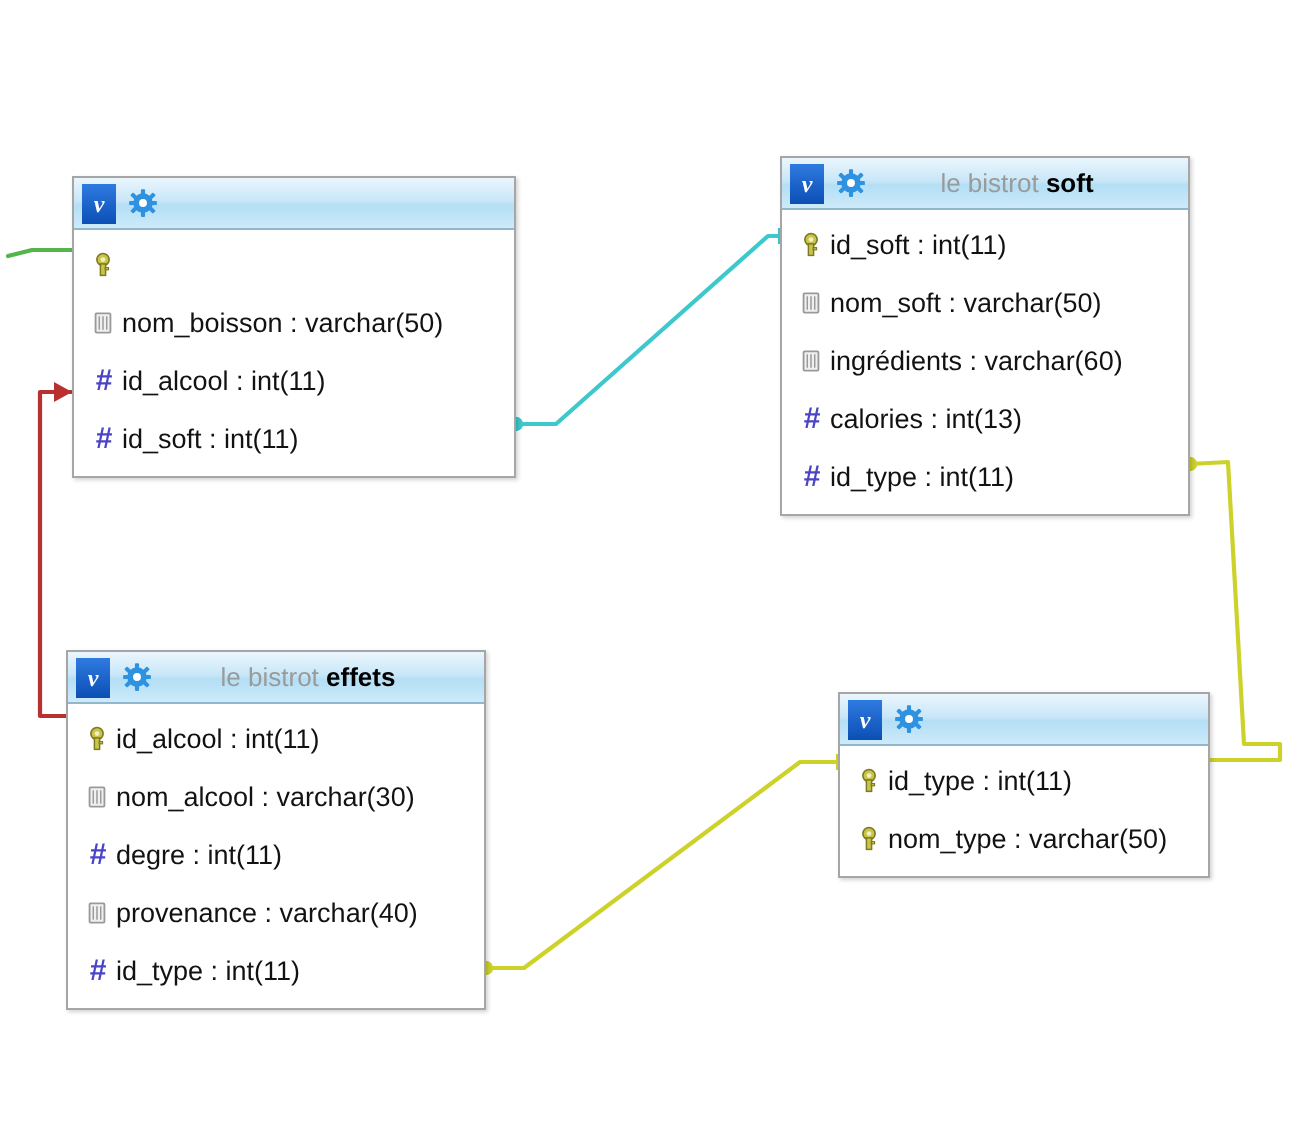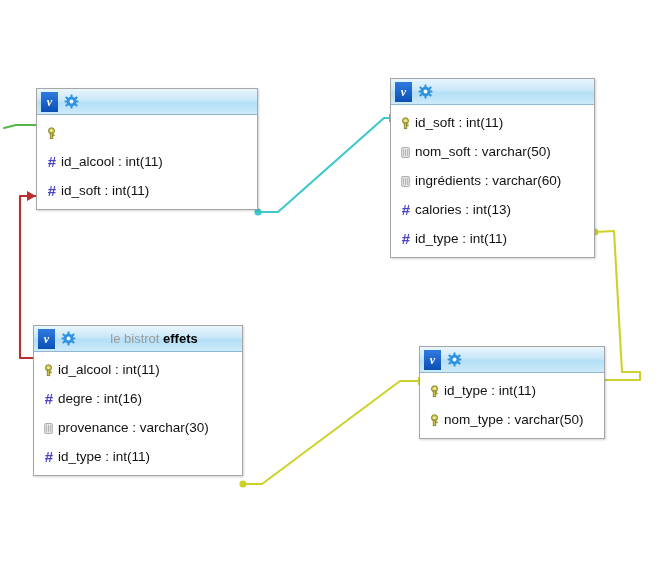--- a/index.html
+++ b/index.html
@@ -171,20 +171,29 @@
     <div class="tbl-body">
           <div class="field-row">
             <span class="f-icon"><svg viewBox="0 0 14 14" width="13" height="13">
                 <ellipse cx="7" cy="4.1" rx="3.3" ry="3.3" fill="#c9c44a" stroke="#7d7a20" stroke-width="0.9"></ellipse>
                 <ellipse cx="7" cy="4.1" rx="1.3" ry="1.3" fill="#f2f0c0"></ellipse>
                 <rect x="5.6" y="6.4" width="2.8" height="6.2" fill="#c9c44a" stroke="#7d7a20" stroke-width="0.8"></rect>
                 <rect x="8.2" y="8.4" width="1.8" height="1.2" fill="#c9c44a" stroke="#7d7a20" stroke-width="0.6"></rect>
               </svg></span>
           </div>
           <div class="field-row">
+            <span class="f-icon"><svg viewBox="0 0 14 14" width="13" height="13">
+                <rect x="3" y="1.8" width="8" height="10.4" rx="0.6" fill="#f0f0f0" stroke="#9a9a9a" stroke-width="1"></rect>
+                <line x1="5.0" y1="3.4" x2="5.0" y2="10.6" stroke="#9a9a9a" stroke-width="0.8"></line>
+                <line x1="7.0" y1="3.4" x2="7.0" y2="10.6" stroke="#9a9a9a" stroke-width="0.8"></line>
+                <line x1="9.0" y1="3.4" x2="9.0" y2="10.6" stroke="#9a9a9a" stroke-width="0.8"></line>
+              </svg></span>
+            <span class="f-text">nom_boisson : varchar(50)</span>
+          </div>
+          <div class="field-row">
             <span class="hash">#</span>
             <span class="f-text">id_alcool : int(11)</span>
           </div>
           <div class="field-row">
             <span class="hash">#</span>
             <span class="f-text">id_soft : int(11)</span>
           </div>
         </div>
   </div>
 
@@ -200,20 +209,24 @@
             <rect x="0.6" y="6.9" width="3.2" height="2.2" rx="0.5"></rect>
             <rect x="12.2" y="6.9" width="3.2" height="2.2" rx="0.5"></rect>
             <rect x="2.0" y="2.6" width="2.2" height="3.2" rx="0.5" transform="rotate(-45 3.1 4.2)"></rect>
             <rect x="11.8" y="10.2" width="2.2" height="3.2" rx="0.5" transform="rotate(-45 12.9 11.8)"></rect>
             <rect x="11.8" y="2.6" width="2.2" height="3.2" rx="0.5" transform="rotate(45 12.9 4.2)"></rect>
             <rect x="2.0" y="10.2" width="2.2" height="3.2" rx="0.5" transform="rotate(45 3.1 11.8)"></rect>
           </g>
           <circle cx="8" cy="8" r="2.1" fill="#ffffff"></circle>
         </svg>
       </span>
+      <div class="hdr-title">
+        <span class="schema">le bistrot </span>
+        <span class="tname">soft</span>
+      </div>
     </div>
     <div class="tbl-body">
           <div class="field-row">
             <span class="f-icon"><svg viewBox="0 0 14 14" width="13" height="13">
                 <ellipse cx="7" cy="4.1" rx="3.3" ry="3.3" fill="#c9c44a" stroke="#7d7a20" stroke-width="0.9"></ellipse>
                 <ellipse cx="7" cy="4.1" rx="1.3" ry="1.3" fill="#f2f0c0"></ellipse>
                 <rect x="5.6" y="6.4" width="2.8" height="6.2" fill="#c9c44a" stroke="#7d7a20" stroke-width="0.8"></rect>
                 <rect x="8.2" y="8.4" width="1.8" height="1.2" fill="#c9c44a" stroke="#7d7a20" stroke-width="0.6"></rect>
               </svg></span>
             <span class="f-text">id_soft : int(11)</span>
@@ -275,31 +288,40 @@
           <div class="field-row">
             <span class="f-icon"><svg viewBox="0 0 14 14" width="13" height="13">
                 <ellipse cx="7" cy="4.1" rx="3.3" ry="3.3" fill="#c9c44a" stroke="#7d7a20" stroke-width="0.9"></ellipse>
                 <ellipse cx="7" cy="4.1" rx="1.3" ry="1.3" fill="#f2f0c0"></ellipse>
                 <rect x="5.6" y="6.4" width="2.8" height="6.2" fill="#c9c44a" stroke="#7d7a20" stroke-width="0.8"></rect>
                 <rect x="8.2" y="8.4" width="1.8" height="1.2" fill="#c9c44a" stroke="#7d7a20" stroke-width="0.6"></rect>
               </svg></span>
             <span class="f-text">id_alcool : int(11)</span>
           </div>
           <div class="field-row">
-            <span class="hash">#</span>
-            <span class="f-text">degre : int(16)</span>
-          </div>
-          <div class="field-row">
-            <span class="f-icon"><svg viewBox="0 0 14 14" width="13" height="13">
-                <rect x="3" y="1.8" width="8" height="10.4" rx="0.6" fill="#f0f0f0" stroke="#9a9a9a" stroke-width="1"></rect>
-                <line x1="5.0" y1="3.4" x2="5.0" y2="10.6" stroke="#9a9a9a" stroke-width="0.8"></line>
-                <line x1="7.0" y1="3.4" x2="7.0" y2="10.6" stroke="#9a9a9a" stroke-width="0.8"></line>
-                <line x1="9.0" y1="3.4" x2="9.0" y2="10.6" stroke="#9a9a9a" stroke-width="0.8"></line>
-              </svg></span>
-            <span class="f-text">provenance : varchar(30)</span>
+            <span class="f-icon"><svg viewBox="0 0 14 14" width="13" height="13">
+                <rect x="3" y="1.8" width="8" height="10.4" rx="0.6" fill="#f0f0f0" stroke="#9a9a9a" stroke-width="1"></rect>
+                <line x1="5.0" y1="3.4" x2="5.0" y2="10.6" stroke="#9a9a9a" stroke-width="0.8"></line>
+                <line x1="7.0" y1="3.4" x2="7.0" y2="10.6" stroke="#9a9a9a" stroke-width="0.8"></line>
+                <line x1="9.0" y1="3.4" x2="9.0" y2="10.6" stroke="#9a9a9a" stroke-width="0.8"></line>
+              </svg></span>
+            <span class="f-text">nom_alcool : varchar(30)</span>
+          </div>
+          <div class="field-row">
+            <span class="hash">#</span>
+            <span class="f-text">degre : int(11)</span>
+          </div>
+          <div class="field-row">
+            <span class="f-icon"><svg viewBox="0 0 14 14" width="13" height="13">
+                <rect x="3" y="1.8" width="8" height="10.4" rx="0.6" fill="#f0f0f0" stroke="#9a9a9a" stroke-width="1"></rect>
+                <line x1="5.0" y1="3.4" x2="5.0" y2="10.6" stroke="#9a9a9a" stroke-width="0.8"></line>
+                <line x1="7.0" y1="3.4" x2="7.0" y2="10.6" stroke="#9a9a9a" stroke-width="0.8"></line>
+                <line x1="9.0" y1="3.4" x2="9.0" y2="10.6" stroke="#9a9a9a" stroke-width="0.8"></line>
+              </svg></span>
+            <span class="f-text">provenance : varchar(40)</span>
           </div>
           <div class="field-row">
             <span class="hash">#</span>
             <span class="f-text">id_type : int(11)</span>
           </div>
         </div>
   </div>
 
   <div class="table-box" style="left: 419px; top: 346px; width: 186px;">
     <div class="tbl-header">

